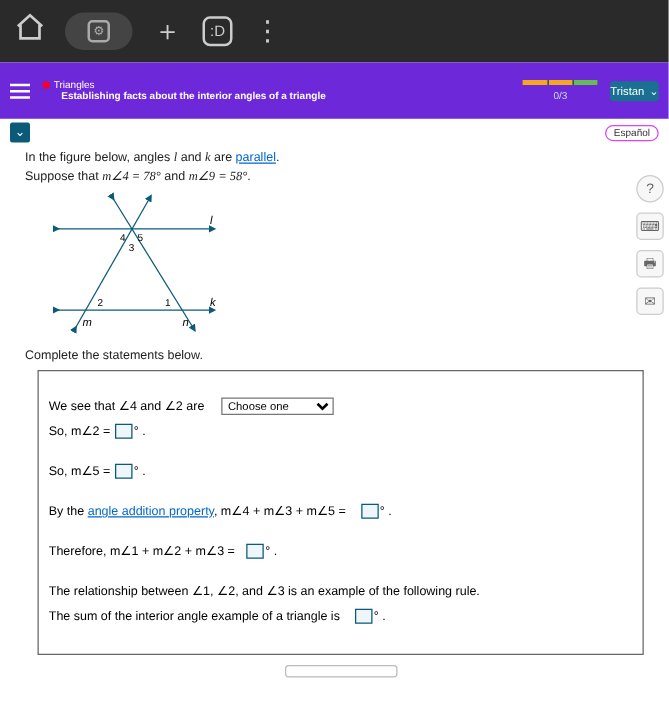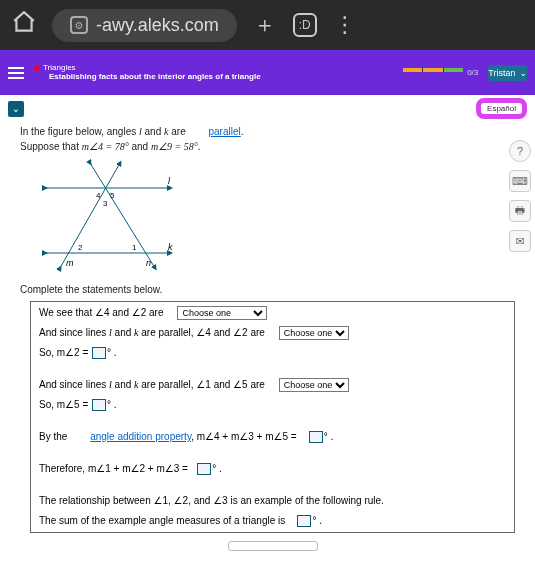--- a/index.html
+++ b/index.html
@@ -14,43 +14,43 @@
   .smile { width:24px; height:24px; border:2px solid #ccc; border-radius:6px; display:flex; align-items:center; justify-content:center; font-size:12px; color:#ccc; }
   
   
   .aleks-header { background: #6d28d9; color: #fff; display: flex; align-items: center; height: 45px; padding: 0 8px; position: relative; }
   .hamburger { width: 16px; height: 12px; display: flex; flex-direction: column; justify-content: space-between; margin-right: 10px; }
   .hamburger span { height: 2px; background: #fff; }
   .topic-block { line-height: 1.1; flex: 1; }
   .topic-block .cat { font-size: 8px; display: flex; align-items: center; gap: 3px; }
   .topic-block .cat::before { content:""; width:6px; height:6px; border-radius:50%; background:#e03; display:inline-block; }
   .topic-block .title { font-size: 8px; font-weight: bold; margin-left: 15px; }
-  .progress-wrap { display: flex; align-items: flex-start; gap: 4px; margin-right: 10px; }
+  .progress-wrap { display: flex; align-items: center; gap: 4px; margin-right: 10px; flex-direction: column; }
   .pbar { width: 60px; height: 4px; background: #083d52; display: flex; }
   .pbar span:nth-child(1){ flex:1; background:#f5a623; margin-right:1px;}
   .pbar span:nth-child(2){ flex:1; background:#f5a623; margin-right:1px;}
   .pbar span:nth-child(3){ flex:1; background:#6b5; }
   .pcount { font-size: 8px; color: #cde; }
   .user-chip { background: #1a7090; border-radius: 3px; padding: 3px 0; font-size: 9px; display: flex; align-items: center; gap: 4px; }
   
   .sub-bar { display:flex; justify-content:space-between; padding:3px 8px; align-items:center;}
   .collapse { width:16px; height:16px; background:#0A5A78; border-radius:2px; color:#fff; font-size:10px; display:flex; align-items:center; justify-content:center;}
-  .esp-btn { border:5px solid #d946ef; border-radius:8px; font-size:8px; padding:1px 6px; color:#333;}
+  .esp-btn { border:1px solid #d946ef; border-radius:8px; font-size:8px; padding:1px 6px; color:#333;}
   
   
   .content { padding: 2px 10px 10px 20px; position: relative; }
   .prob-text { font-size: 10px; color: #222; line-height: 1.5; }
   .ital { font-style: italic; font-family: 'Times New Roman', serif; }
-  .link { color: #0066cc; text-decoration: underline; margin-left: 20px; }
+  .link { color: #0066cc; text-decoration: underline; }
   
   
   .figure { width: 150px; height: 120px; margin: 4px 0 4px 20px; position: relative; }
   
   
-  .stmt-box { border: 1px solid #666; margin: 4px 10px 0 10px; padding: 0 8px; line-height: 1.8; font-size: 10px; }
+  .stmt-box { border: 1px solid #666; margin: 4px 10px 0 10px; padding: 18px 8px; line-height: 1.8; font-size: 10px; }
   .sel { font-size:9px; border:1px solid #777; background:#fff; padding:0; height:14px; }
   .num-input { width: 14px; height: 12px; border:1px solid #0A5A78; background:#eef6f9; display:inline-block; vertical-align:middle; margin:0 1px;}
   .stmt-box p { margin: 2px 0; }
   .block-gap { height: 10px; }
   
   
   .right-tools { position:absolute; right:4px; top:140px; display:flex; flex-direction:column; gap:8px; }
   .tool-btn { width:22px; height:22px; border:1px solid #ccc; border-radius:50%; background:#f7f7f7; font-size:11px; color:#666; display:flex; align-items:center; justify-content:center; }
   .tool-btn.sq { border-radius:4px; }
   
@@ -61,21 +61,20 @@
 <body>
 
 <div class="browser-bar">
   <div class="icon-btn">
     <svg class="home-svg" viewBox="0 0 24 24">
         <path d="M3 11 L12 3 L21 11 M5 10 V20 H19 V10"></path>
       </svg>
   </div>
   <div class="url-pill">
     <span class="site-ico">⚙</span>
-    <span>-awy.aleks.com</span>
   </div>
   <div class="icon-btn">＋</div>
   <div class="smile">:D</div>
   <div class="icon-btn">⋮</div>
 </div>
 
 <div class="aleks-header">
   <div class="hamburger">
       <span></span>
       <span></span>
@@ -141,46 +140,38 @@
   </div>
 
   <p class="prob-text">Complete the statements below.</p>
 
   <div class="stmt-box">
     <p>
       <span>We see that ∠4 and ∠2 are</span>&nbsp;&nbsp;&nbsp;&nbsp;
       <select class="sel" style="width:90px"><option>Choose one</option></select>
     </p>
     <p>
-      <span>And since lines </span><span class="ital">l</span><span> and </span><span class="ital">k</span><span> are parallel, ∠4 and ∠2 are</span>&nbsp;&nbsp;&nbsp;&nbsp;
-      <select class="sel" style="width:70px"><option>Choose one</option></select>
-    </p>
-    <p>
       <span>So, m∠2 = </span><span class="num-input"></span><span>°</span> .
     </p>
     <div class="block-gap"></div>
-    <p>
-      <span>And since lines </span><span class="ital">l</span><span> and </span><span class="ital">k</span><span> are parallel, ∠1 and ∠5 are</span>&nbsp;&nbsp;&nbsp;&nbsp;
-      <select class="sel" style="width:70px"><option>Choose one</option></select>
-    </p>
     <p>
       <span>So, m∠5 = </span><span class="num-input"></span><span>°</span> .
     </p>
     <div class="block-gap"></div>
     <p>
       <span>By the </span><span class="link">angle addition property</span><span>, m∠4 + m∠3 + m∠5 =</span>&nbsp;&nbsp;&nbsp;&nbsp;<span class="num-input"></span><span>°</span> .
     </p>
     <div class="block-gap"></div>
     <p>
       <span>Therefore, m∠1 + m∠2 + m∠3 = </span>&nbsp;&nbsp;<span class="num-input"></span><span>°</span> .
     </p>
     <div class="block-gap"></div>
     <p>The relationship between ∠1, ∠2, and ∠3 is an example of the following rule.</p>
     <p>
-      <span>The sum of the example angle measures of a triangle is</span>&nbsp;&nbsp;&nbsp;&nbsp;<span class="num-input"></span><span>°</span> .
+      <span>The sum of the interior angle example of a triangle is</span>&nbsp;&nbsp;&nbsp;&nbsp;<span class="num-input"></span><span>°</span> .
     </p>
   </div>
 
   <div class="action-bar">
     
     
   </div>
 </div>
 
 </body></html>

